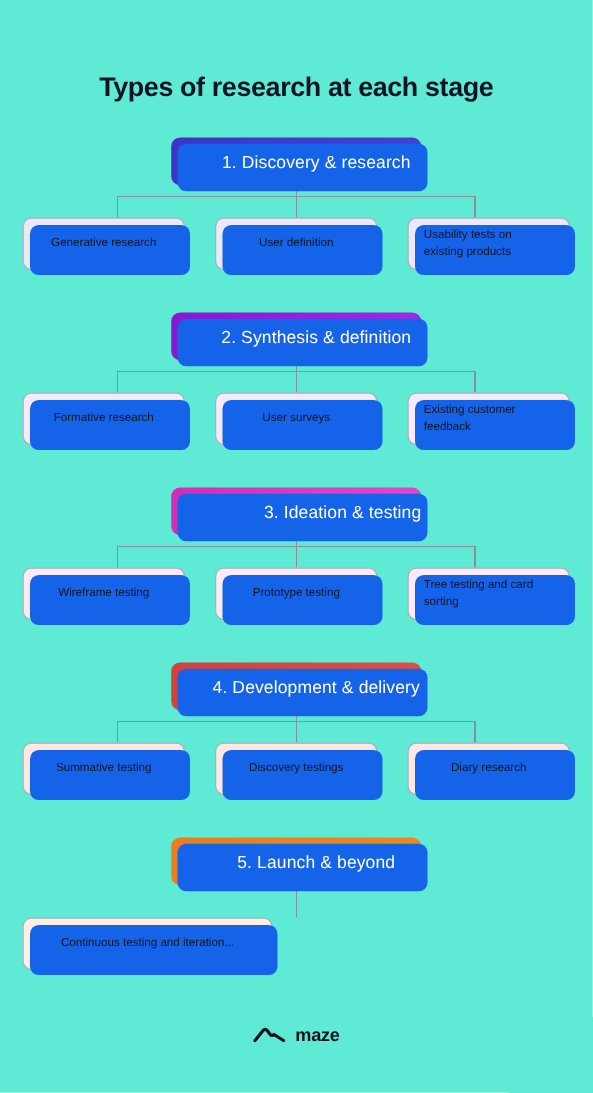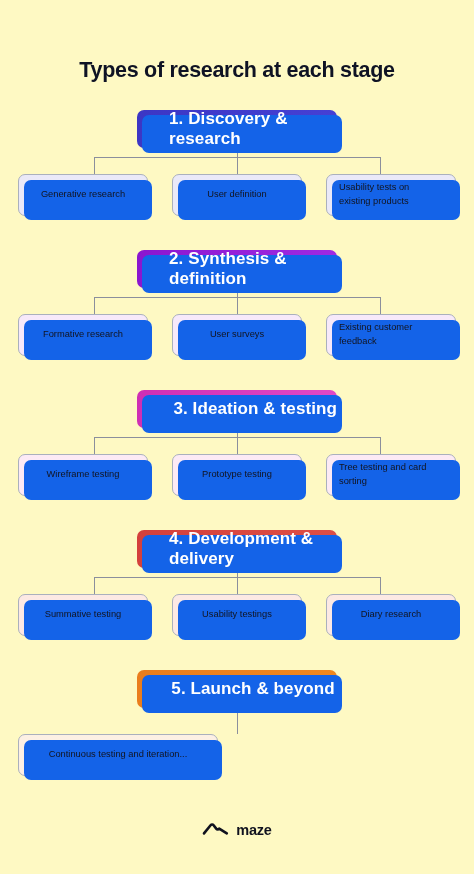--- a/index.html
+++ b/index.html
@@ -13,21 +13,21 @@
   body {
     font-family: "Liberation Sans", "DejaVu Sans", sans-serif;
     -webkit-font-smoothing: antialiased;
     overflow: hidden;
   }
 
   .infographic {
     position: relative;
     width: 474px;
     height: 874px;
-    background: #fef9c3;
+    background: #5eead4;
     padding: 0;
   }
 
   
   .title {
     text-align: center;
     font-size: 21.5px;
     font-weight: 700;
     letter-spacing: -0.3px;
     color: #0f1324;
@@ -53,22 +53,22 @@
 
   .stage-head {
     position: relative;
     width: 200px;
     height: 38px;
     border-radius: 7px;
     display: flex;
     align-items: center;
     justify-content: center;
     color: #ffffff;
-    font-size: 17px;
-    font-weight: 700;
+    font-size: 14px;
+    font-weight: 400;
     letter-spacing: 0.1px;
     z-index: 2;
     padding-left: 32px;
   }
 
   
   .stage-head::after,
   .leaf::after {
     content: "";
     position: absolute;
@@ -270,21 +270,21 @@
         <line x1="94" y1="9" x2="380" y2="9"></line>
         <line x1="94" y1="9" x2="94" y2="26"></line>
         <line x1="237" y1="9" x2="237" y2="26"></line>
         <line x1="380" y1="9" x2="380" y2="26"></line>
       </svg>
       <div class="leaf-row">
         <div class="leaf center-text">
           <span>Summative testing</span>
         </div>
         <div class="leaf center-text">
-          <span>Usability testings</span>
+          <span>Discovery testings</span>
         </div>
         <div class="leaf center-text">
           <span>Diary research</span>
         </div>
       </div>
     </div>
 
     <div class="stage stage-5">
       <div class="stage-head-row">
         <div class="stage-head">

